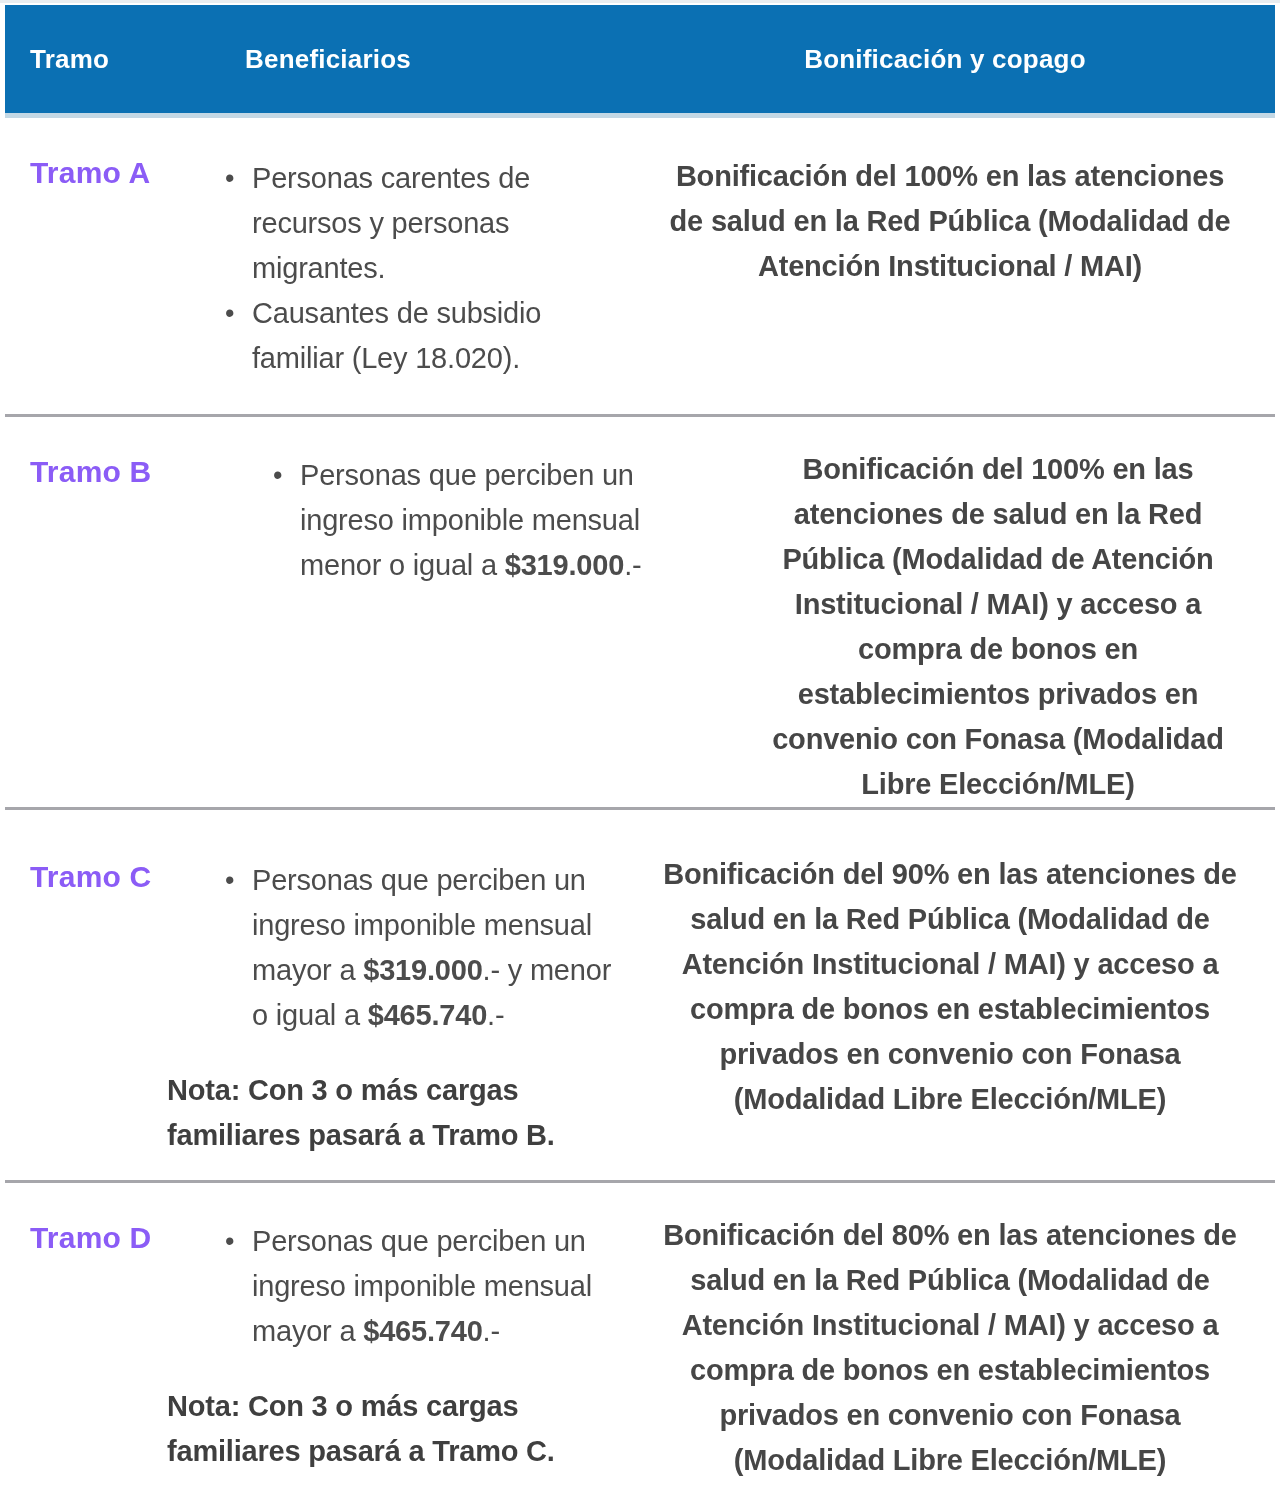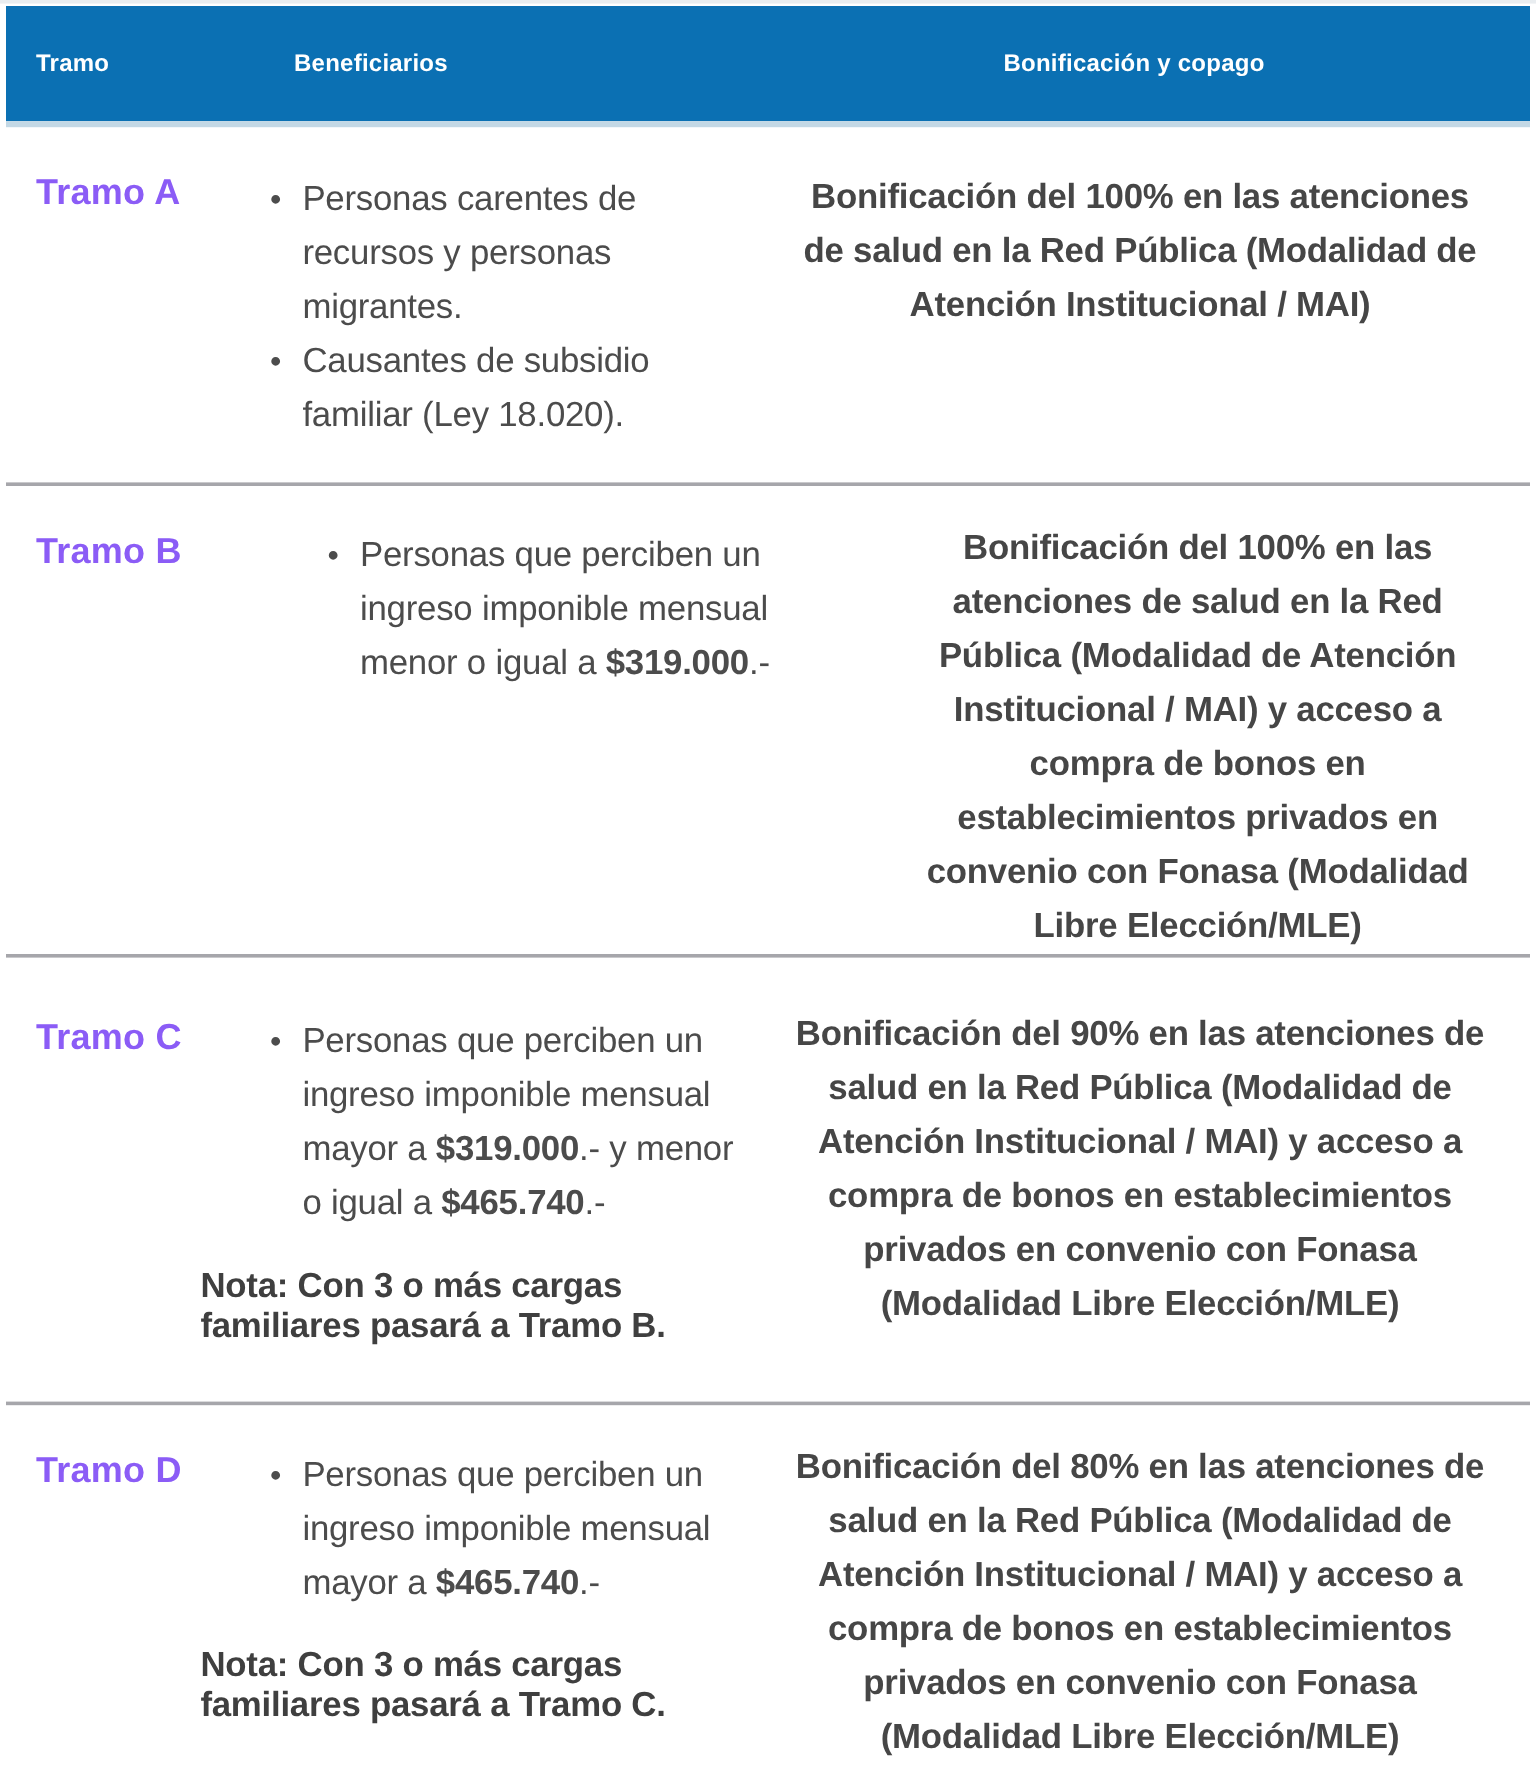--- a/index.html
+++ b/index.html
@@ -5,23 +5,23 @@
   html,body{margin:0;padding:0;}
   body{
     width:1280px;height:1485px;overflow:hidden;background:#ffffff;
     font-family:"Liberation Sans","DejaVu Sans",sans-serif;
     -webkit-font-smoothing:antialiased;
   }
   .top-line{height:3px;background:#e9edf0;}
   
   .header-wrap{margin:2px 5px 0 5px;}
   .thead{
-    height:96px;background:var(--header-bg,#0b70b3);
+    height:108px;background:var(--header-bg,#0b70b3);
     display:grid;grid-template-columns:160px 480px 1fr;align-items:center;
-    color:#ffffff;font-weight:bold;font-size:20px;letter-spacing:.2px;
+    color:#ffffff;font-weight:bold;font-size:26px;letter-spacing:.2px;
   }
   .thead .h1{padding-left:25px;}
   .thead .h2{padding-left:80px;}
   .thead .h3{text-align:center;padding-right:30px;}
   .header-underline{height:5px;background:#c3d8e5;}
   
   .tbody{margin:0 5px;}
   .row{
     display:grid;grid-template-columns:160px 485px 1fr;
     box-sizing:border-box;
@@ -35,21 +35,21 @@
   .bullets li{
     position:relative;padding-left:27px;
     font-size:29px;line-height:45px;letter-spacing:-0.2px;
   }
   .bullets li::before{
     content:"\2022";position:absolute;left:0;top:0;
     font-size:27px;color:#4c4c4c;
   }
   .nota{
     margin:30px 0 0 2px;max-width:452px;
-    font-size:29px;line-height:33px;font-weight:bold;color:#3f3f3f;letter-spacing:-0.2px;
+    font-size:29px;line-height:45px;font-weight:bold;color:#3f3f3f;letter-spacing:-0.2px;
   }
   .boni-cell{
     padding:30px 35px 0 10px;display:flex;justify-content:flex-start;align-items:flex-start;
   }
   .boni-text{
     max-width:600px;text-align:center;
     font-size:29px;line-height:45px;font-weight:bold;color:#464646;letter-spacing:-0.2px;
   }
   .row-a .benef-cell,.row-a .tramo-cell{padding-top:38px;}
   .row-a .boni-cell{padding-top:36px;}

